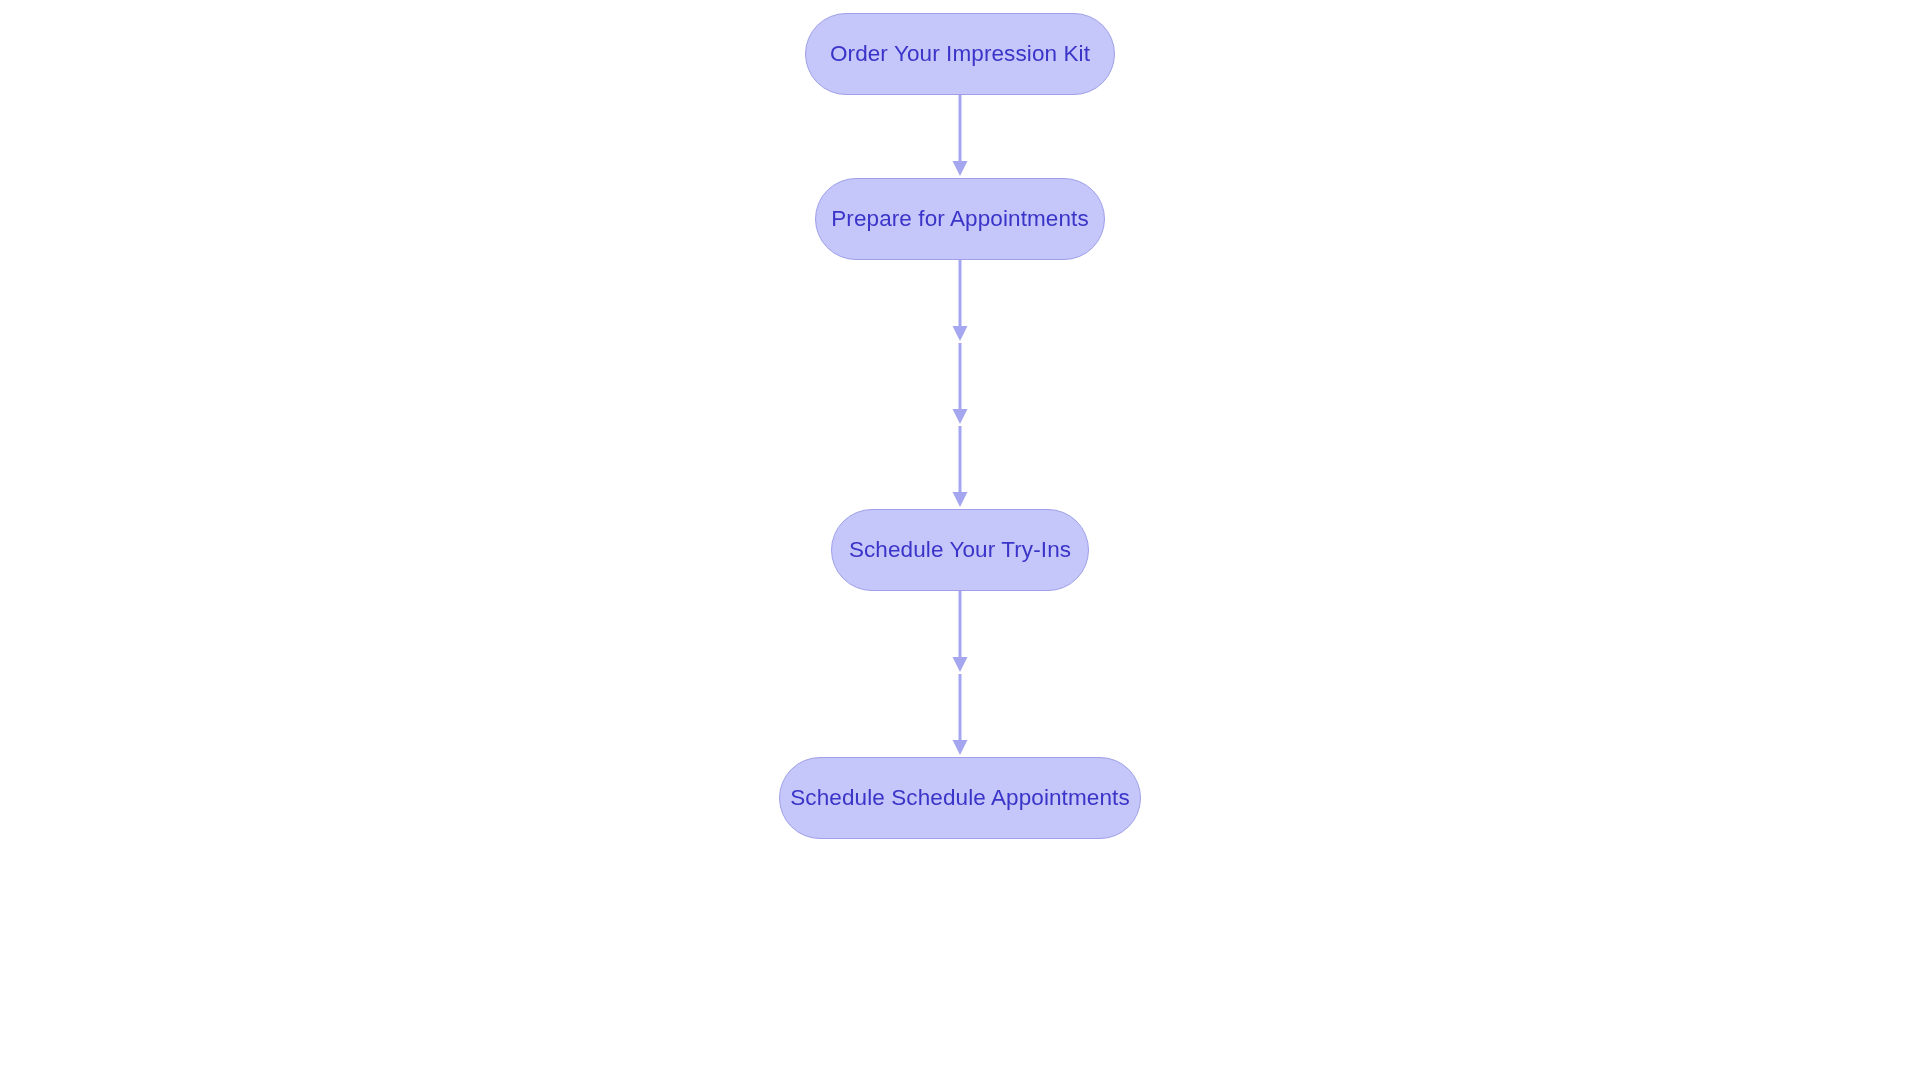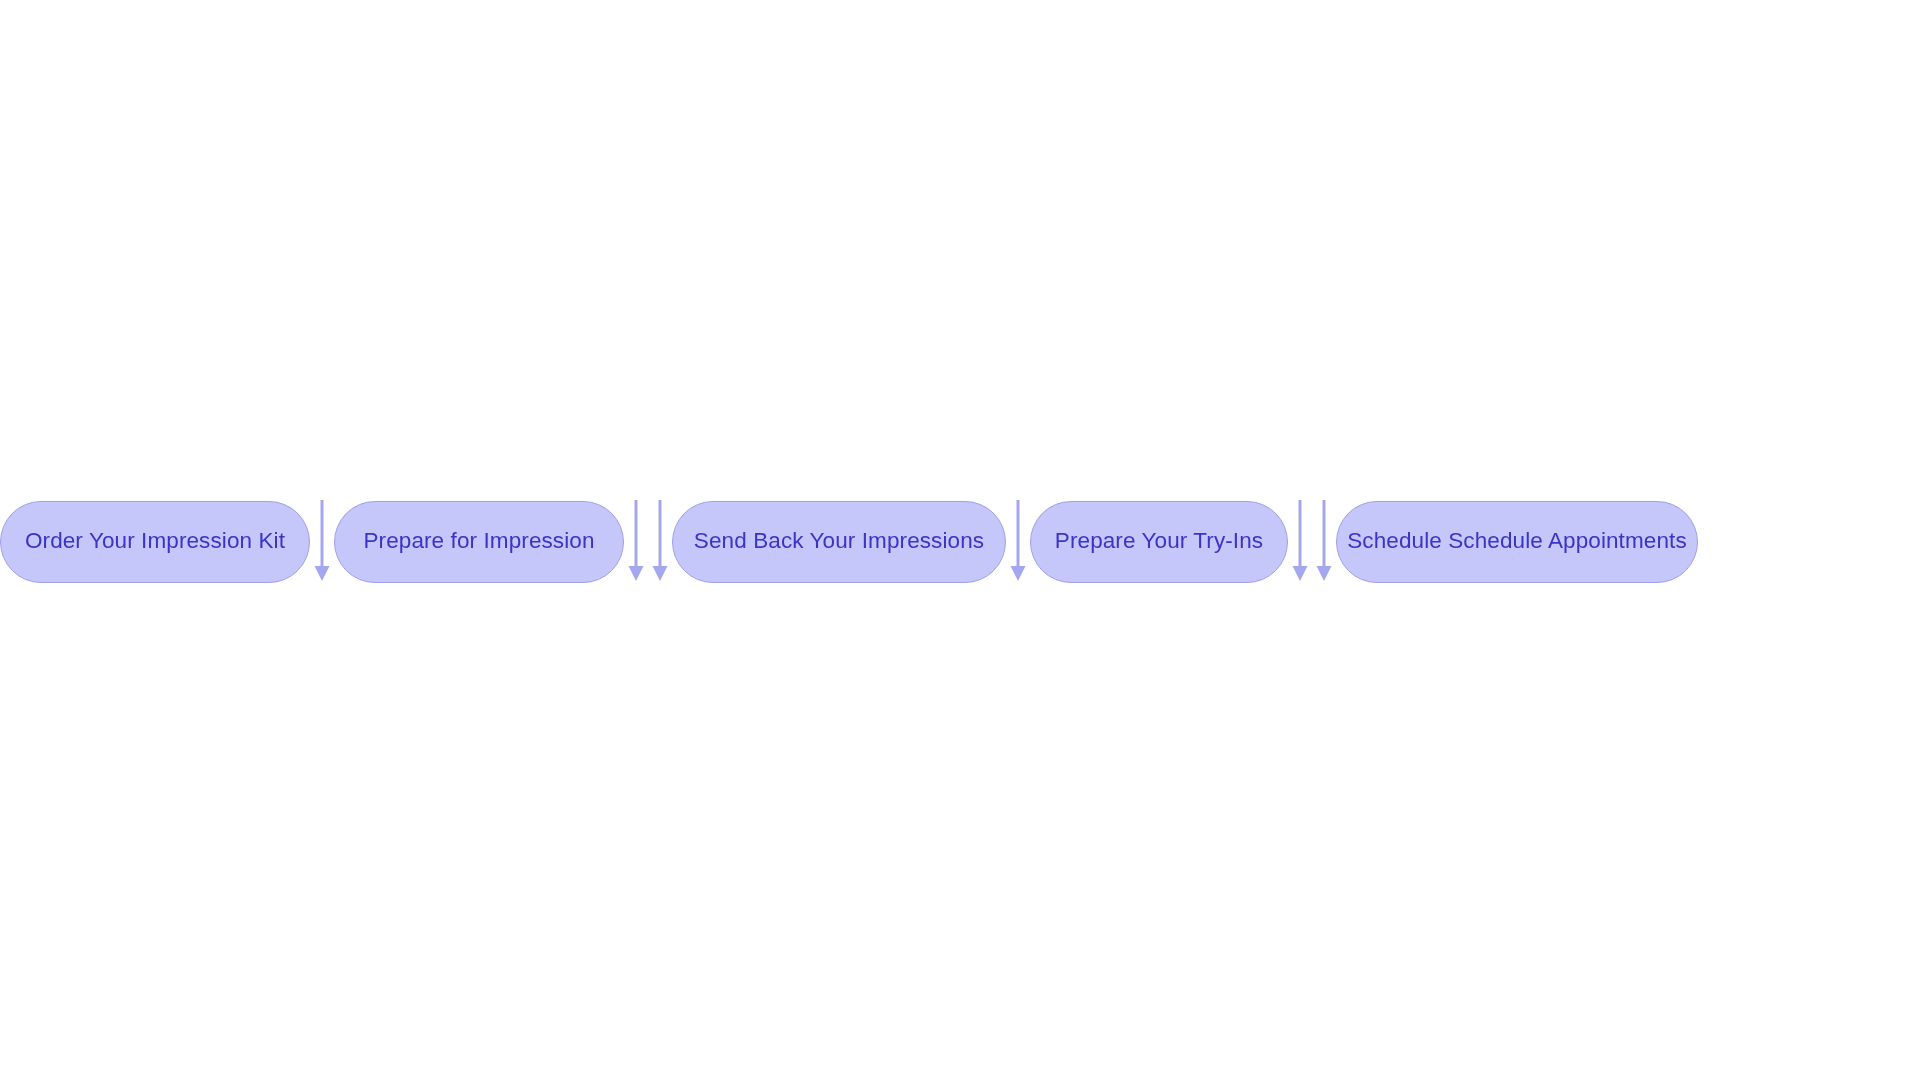--- a/index.html
+++ b/index.html
@@ -20,21 +20,21 @@
     height: 1083px;
     background: #ffffff;
   }
   #flow-column {
     position: absolute;
     left: 0;
     top: 0;
     width: 1920px;
     height: 1083px;
     display: flex;
-    flex-direction: row;
+    flex-direction: column;
     align-items: center;
   }
   .flow-step {
     display: flex;
     flex-direction: column;
     align-items: center;
     flex: 0 0 auto;
   }
   .node {
     box-sizing: border-box;
@@ -78,46 +78,41 @@
         <span class="node-label">Order Your Impression Kit</span>
       </div>
     </div>
     <svg class="connector" viewBox="0 0 24 83" xmlns="http://www.w3.org/2000/svg">
       <line x1="12" y1="0" x2="12" y2="68" stroke="#a5a6f0" stroke-width="3"></line>
       <polygon points="12,81 4.5,66 19.5,66" fill="#a5a6f0"></polygon>
     </svg>
 
     <div class="flow-step">
       <div class="node" style="width:290px;">
-        <span class="node-label">Prepare for Impression</span>
+        <span class="node-label">Prepare for Appointments</span>
       </div>
     </div>
     <svg class="connector" viewBox="0 0 24 83" xmlns="http://www.w3.org/2000/svg">
       <line x1="12" y1="0" x2="12" y2="68" stroke="#a5a6f0" stroke-width="3"></line>
       <polygon points="12,81 4.5,66 19.5,66" fill="#a5a6f0"></polygon>
     </svg>
 
     <svg class="connector" viewBox="0 0 24 83" xmlns="http://www.w3.org/2000/svg">
       <line x1="12" y1="0" x2="12" y2="68" stroke="#a5a6f0" stroke-width="3"></line>
       <polygon points="12,81 4.5,66 19.5,66" fill="#a5a6f0"></polygon>
     </svg>
 
-    <div class="flow-step">
-      <div class="node" style="width:334px;">
-        <span class="node-label">Send Back Your Impressions</span>
-      </div>
-    </div>
     <svg class="connector" viewBox="0 0 24 83" xmlns="http://www.w3.org/2000/svg">
       <line x1="12" y1="0" x2="12" y2="68" stroke="#a5a6f0" stroke-width="3"></line>
       <polygon points="12,81 4.5,66 19.5,66" fill="#a5a6f0"></polygon>
     </svg>
 
     <div class="flow-step">
       <div class="node" style="width:258px;">
-        <span class="node-label">Prepare Your Try-Ins</span>
+        <span class="node-label">Schedule Your Try-Ins</span>
       </div>
     </div>
     <svg class="connector" viewBox="0 0 24 83" xmlns="http://www.w3.org/2000/svg">
       <line x1="12" y1="0" x2="12" y2="68" stroke="#a5a6f0" stroke-width="3"></line>
       <polygon points="12,81 4.5,66 19.5,66" fill="#a5a6f0"></polygon>
     </svg>
 
     <svg class="connector" viewBox="0 0 24 83" xmlns="http://www.w3.org/2000/svg">
       <line x1="12" y1="0" x2="12" y2="68" stroke="#a5a6f0" stroke-width="3"></line>
       <polygon points="12,81 4.5,66 19.5,66" fill="#a5a6f0"></polygon>

